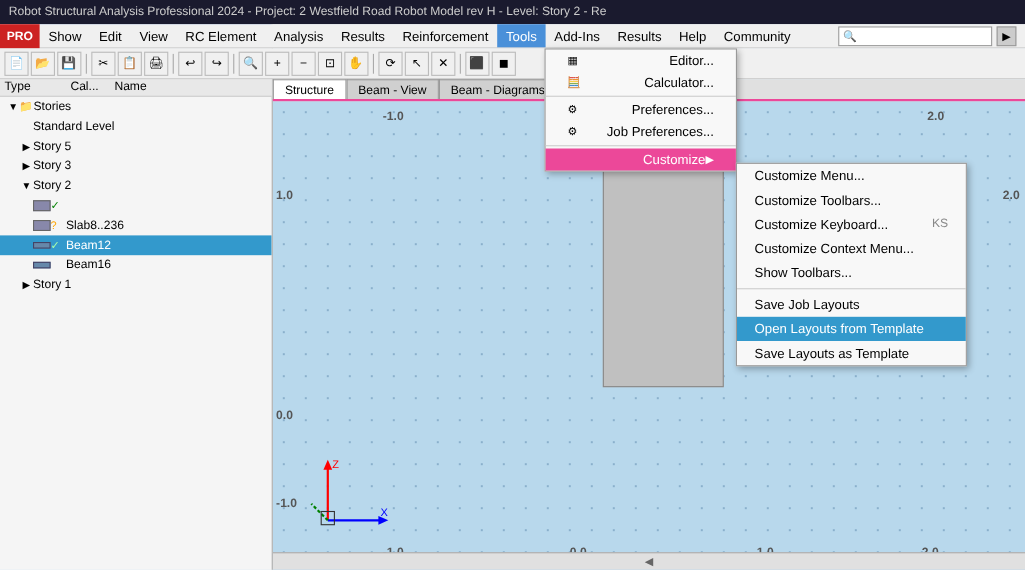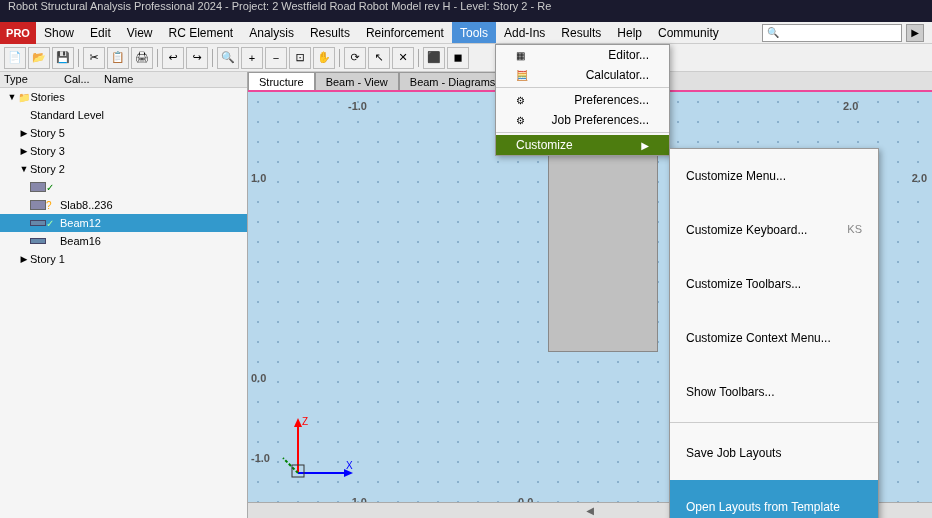--- a/index.html
+++ b/index.html
@@ -4,20 +4,21 @@
   <style>
     * { margin: 0; padding: 0; box-sizing: border-box; }
     body { width: 932px; height: 518px; overflow: hidden; font-family: 'Segoe UI', Arial, sans-serif; font-size: 12px; background: #d4e8f5; position: relative; }
 
     
     #title-bar {
       height: 22px;
       background: #1a1a2e;
       color: #ccc;
       display: flex;
+      align-items: center;
       padding: 0 8px;
       font-size: 11px;
       position: absolute; top: 0; left: 0; right: 0; z-index: 100;
     }
 
     
     #menu-bar {
       height: 22px;
       background: #f0f0f0;
       display: flex;
@@ -204,35 +205,35 @@
     }
     .dropdown-item {
       padding: 3px 20px;
       font-size: 12px;
       cursor: pointer;
       display: flex;
       align-items: center;
       justify-content: space-between;
       white-space: nowrap;
     }
-    .dropdown-item.active { background: #4d7c0f; color: white; }
+    .dropdown-item.active { background: #ec4899; color: white; justify-content: flex-end; }
     .dropdown-sep { height: 1px; background: #ccc; margin: 2px 0; }
     .dropdown-arrow { font-size: 10px; }
 
     
     .submenu {
       position: absolute;
       background: #f8f8f8;
       border: 1px solid #999;
       box-shadow: 2px 2px 6px rgba(0,0,0,0.3);
       z-index: 201;
       min-width: 180px;
     }
     .submenu-item {
-      padding: 20px 16px;
+      padding: 4px 16px;
       font-size: 12px;
       cursor: pointer;
       white-space: nowrap;
     }
     .submenu-item.highlighted { background: #3399cc; color: white; }
 
     
     #logo {
       width: 36px; height: 22px;
       background: #cc2222;
@@ -452,28 +453,28 @@
   <div class="dropdown-item active">
     <span>Customize</span>
     <span class="dropdown-arrow">▶</span>
   </div>
 </div>
 
 <div class="submenu" style="left:669px; top:148px; width:210px;">
   <div class="submenu-item">
     <span>Customize Menu...</span>
   </div>
+  <div class="submenu-item">
+    <span>Customize Toolbars...</span>
+  </div>
   <div class="submenu-item" style="display:flex; justify-content:space-between;">
     <span>Customize Keyboard...</span>
     <span style="color:#888; font-size:11px;">KS</span>
   </div>
   <div class="submenu-item">
-    <span>Customize Toolbars...</span>
-  </div>
-  <div class="submenu-item">
     <span>Customize Context Menu...</span>
   </div>
   <div class="submenu-item">
     <span>Show Toolbars...</span>
   </div>
   <div style="height:1px; background:#ccc; margin:3px 0;"></div>
   <div class="submenu-item">
     <span>Save Job Layouts</span>
   </div>
   <div class="submenu-item highlighted">

